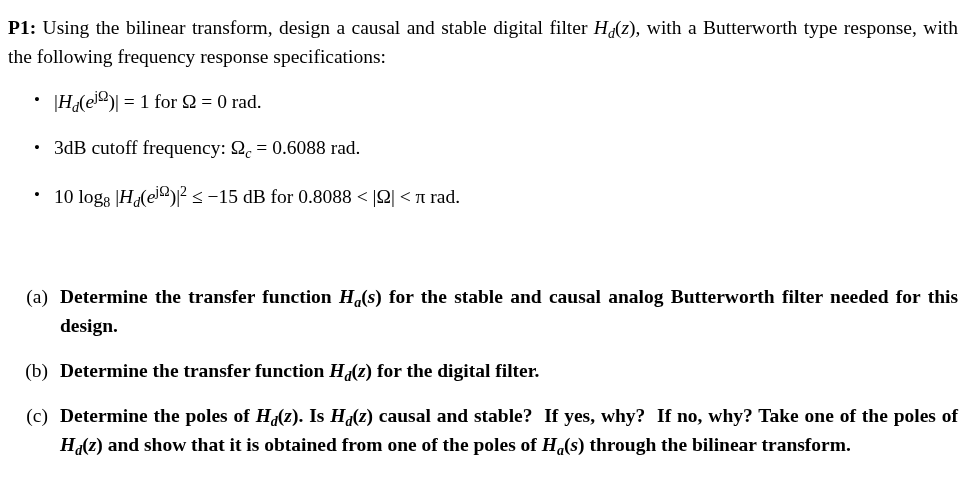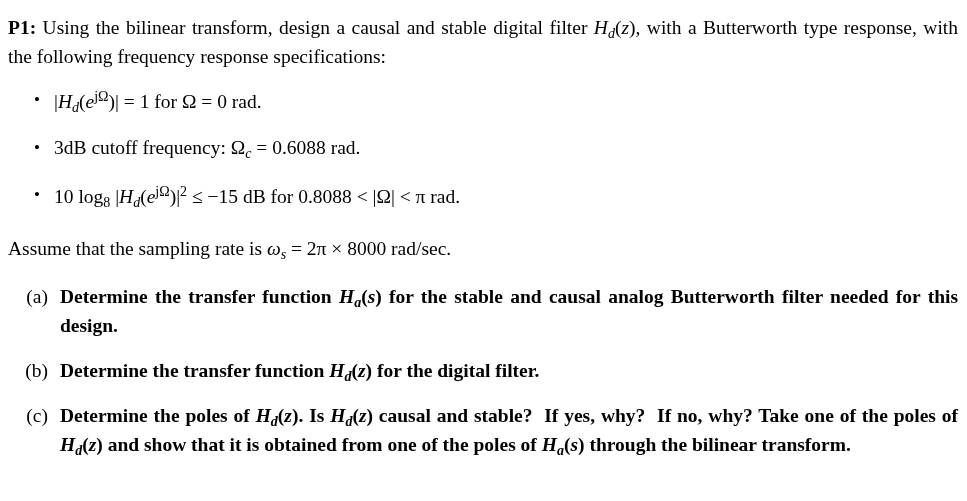--- a/index.html
+++ b/index.html
@@ -152,25 +152,20 @@
       <span class="bullet-mark">•</span>
       <span class="bullet-text">
         10 log<span class="sub-up">8</span>
         <span class="nowrap">|<span class="mi">H</span><span class="sub">d</span><span class="mn">(</span><span class="mi">e</span><span class="supi">jΩ</span><span class="mn">)</span>|<span class="sup">2</span></span>
         ≤ −15 dB for 0.8088 &lt; |Ω| &lt; π rad.
       </span>
     </div>
 
   </div>
 
-  <div class="assume">
-    Assume that the sampling rate is
-    <span class="nowrap"><span class="mi">ω</span><span class="sub">s</span></span>
-    = 2π × 8000 rad/sec.
-  </div>
 
   <div class="parts">
 
     <div class="part-row">
       <span class="part-label">(a)</span>
       <span class="part-text">
         Determine the transfer function
         <span class="nowrap"><span class="mi">H</span><span class="sub">a</span><span class="mn">(</span><span class="mi">s</span><span class="mn">)</span></span>
         for the stable and causal analog Butterworth filter needed for this design.
       </span>

